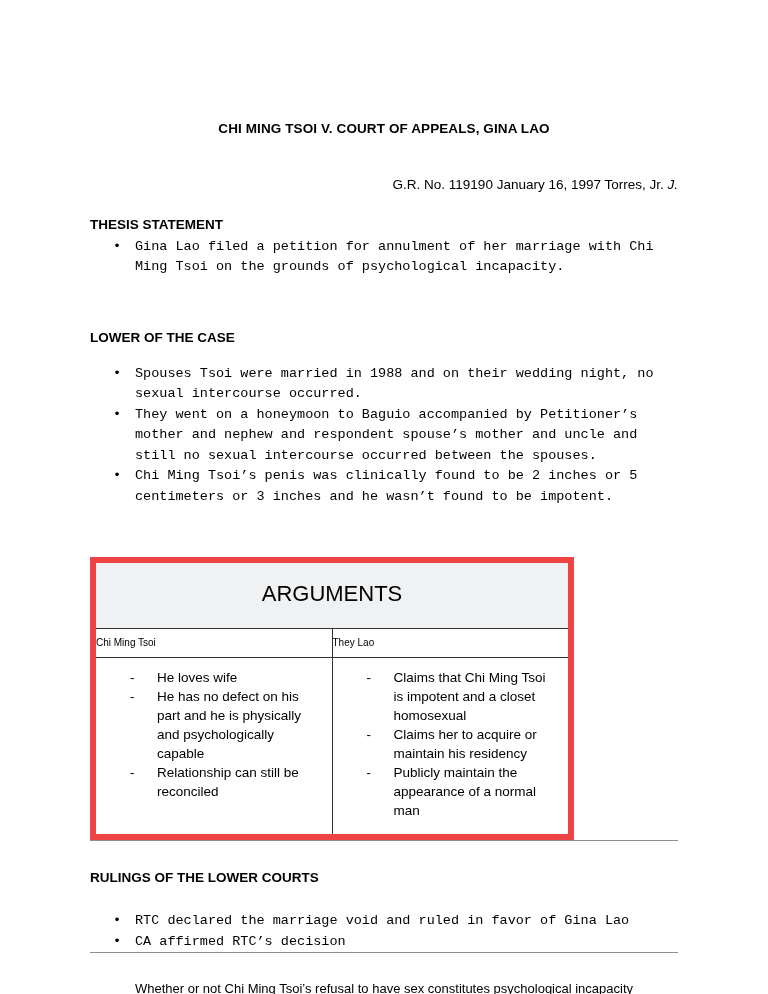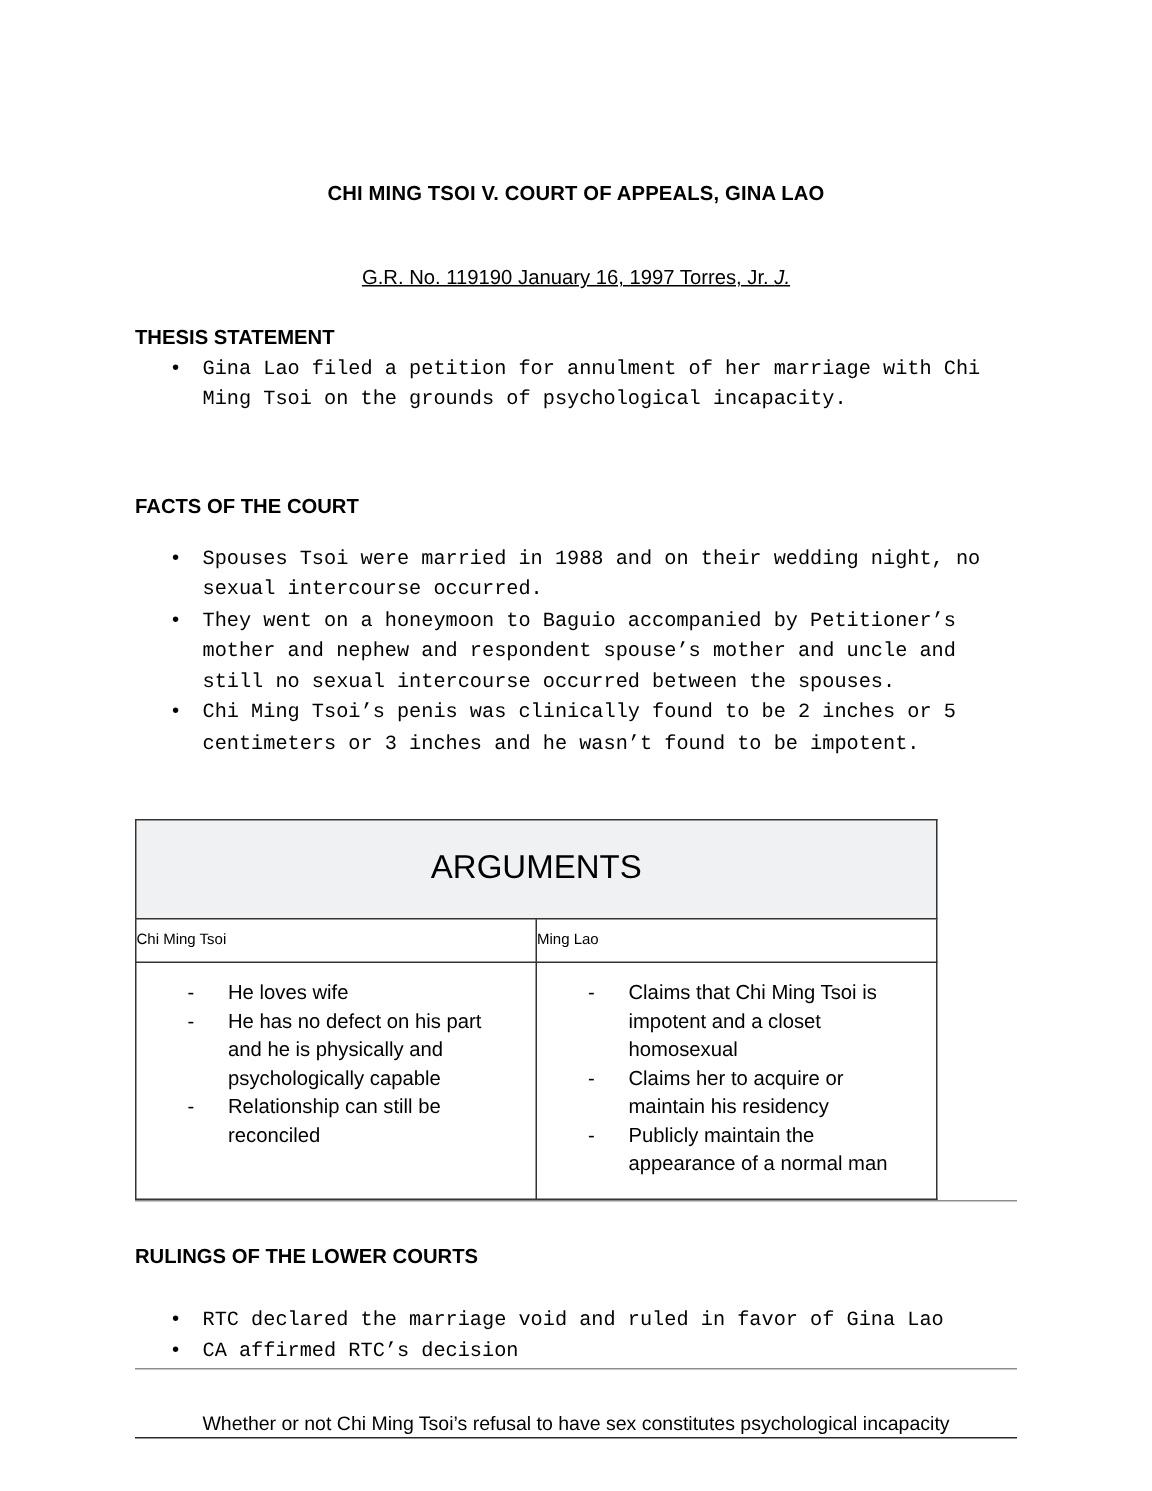--- a/index.html
+++ b/index.html
@@ -29,24 +29,23 @@
     text-align: center;
     font-size: 13.5px;
     font-weight: bold;
     letter-spacing: 0.1px;
     line-height: 1.35;
   }
 
   .citation {
     margin: 0;
     padding-top: 26px;
-    text-align: center;
-    font-size: 13.5px;
-    line-height: 1.35;
-    text-decoration: underline;
+    text-align: right;
+    font-size: 13.5px;
+    line-height: 1.35;
   }
   .citation .italic { font-style: italic; }
 
   .section-heading {
     text-align: left;
     font-size: 13.5px;
     line-height: 1.35;
     margin: 0;
   }
   .sh-thesis { padding-top: 22px; }
@@ -75,25 +74,25 @@
     font-size: 13.5px;
     line-height: 20.5px;
   }
 
   .thesis-list { padding-top: 2px !important; }
   .facts-list  { padding-top: 17px !important; }
   .rulings-list{ padding-top: 24px !important; }
 
   
   .args-table {
-    width: 535px;
-    margin-top: 39px;
+    width: 484px;
+    margin-top: 50px;
     border-collapse: collapse;
     table-layout: fixed;
-    border: 1px solid #ef4444;
+    border: 6px solid #ef4444;
   }
   .args-table td {
     border: 1px solid #333333;
     vertical-align: top;
     padding: 0;
   }
   td.args-banner {
     background: #f0f1f2;
     text-align: center;
     font-size: 22px;
@@ -164,36 +163,36 @@
   <h1 class="doc-title">CHI MING TSOI V. COURT OF APPEALS, GINA LAO</h1>
 
   <p class="citation"><span>G.R. No. 119190 January 16, 1997 Torres, Jr. </span><span class="italic">J.</span></p>
 
   <h2 class="section-heading sh-thesis">THESIS STATEMENT</h2>
 
   <ul class="bullets thesis-list">
     <li>Gina Lao filed a petition for annulment of her marriage with Chi Ming Tsoi on the grounds of psychological incapacity.</li>
   </ul>
 
-  <h2 class="section-heading sh-facts">FACTS OF THE COURT</h2>
+  <h2 class="section-heading sh-facts">LOWER OF THE CASE</h2>
 
   <ul class="bullets facts-list">
     <li>Spouses Tsoi were married in 1988 and on their wedding night, no sexual intercourse occurred.</li>
     <li>They went on a honeymoon to Baguio accompanied by Petitioner’s mother and nephew and respondent spouse’s mother and uncle and still no sexual intercourse occurred between the spouses.</li>
     <li>Chi Ming Tsoi’s penis was clinically found to be 2 inches or 5 centimeters or 3 inches and he wasn’t found to be impotent.</li>
   </ul>
 
   <table class="args-table">
     <tbody>
         <tr>
       <td class="args-banner" colspan="2">ARGUMENTS</td>
     </tr>
     <tr>
       <td class="args-colhead">Chi Ming Tsoi</td>
-      <td class="args-colhead">Ming Lao</td>
+      <td class="args-colhead">They Lao</td>
     </tr>
     <tr>
       <td class="args-cell">
         <ul class="dashes">
           <li>He loves wife</li>
           <li>He has no defect on his part and he is physically and psychologically capable</li>
           <li>Relationship can still be reconciled</li>
         </ul>
       </td>
       <td class="args-cell">

